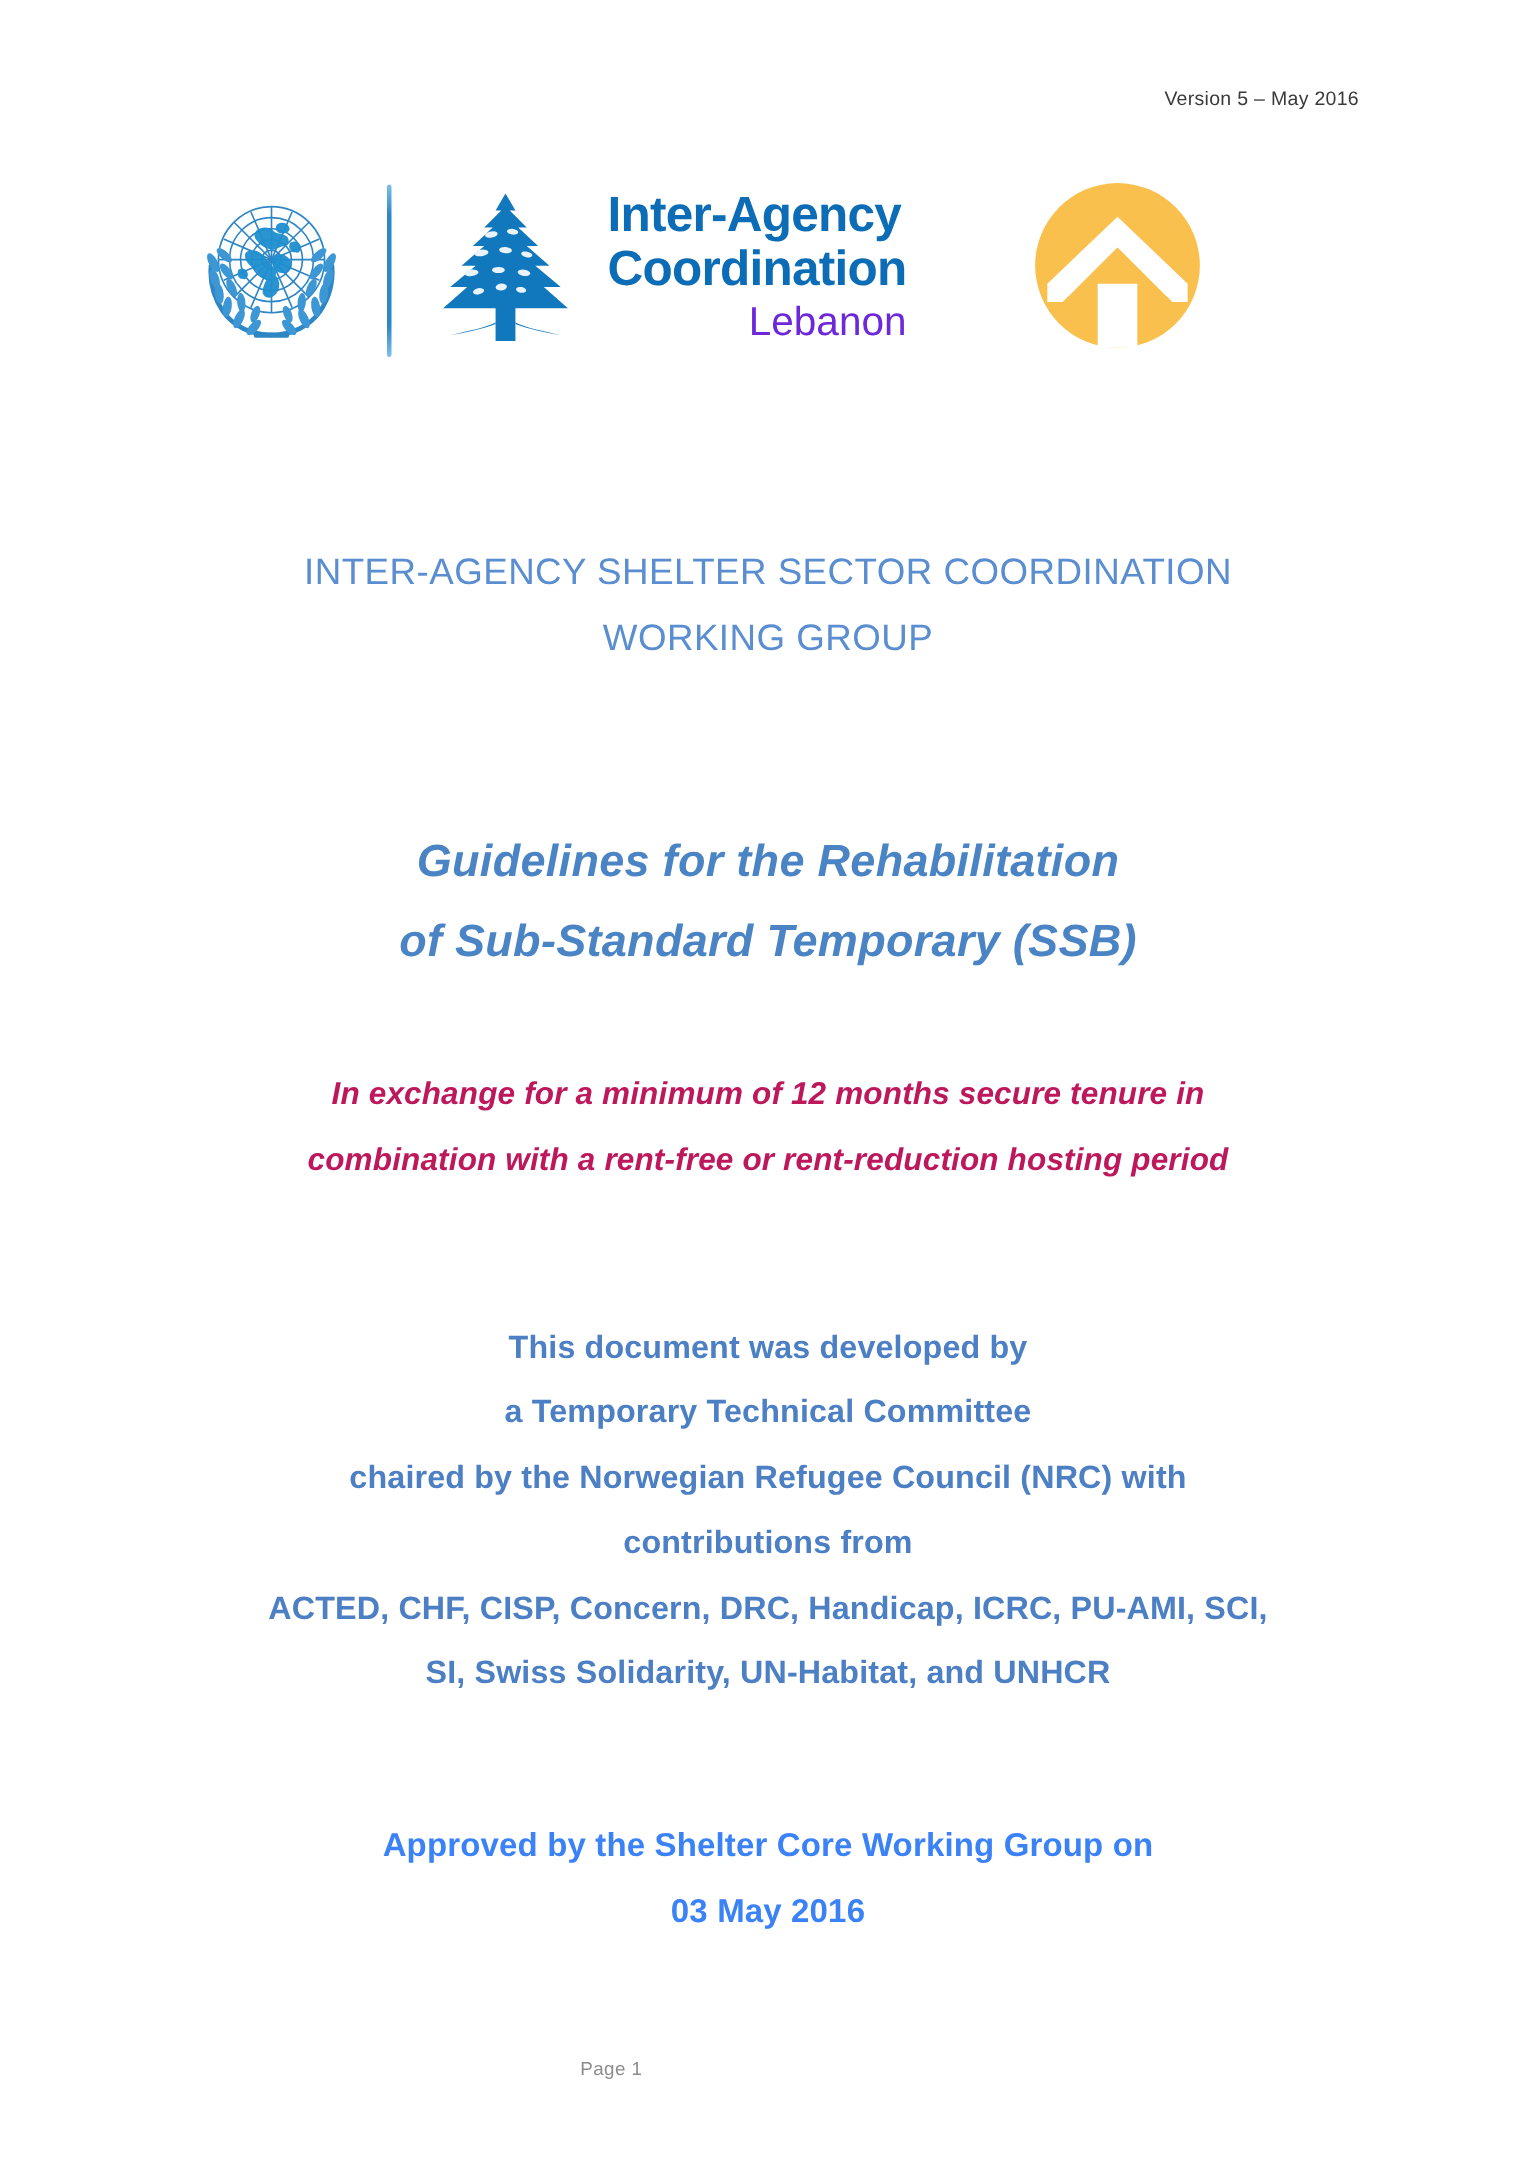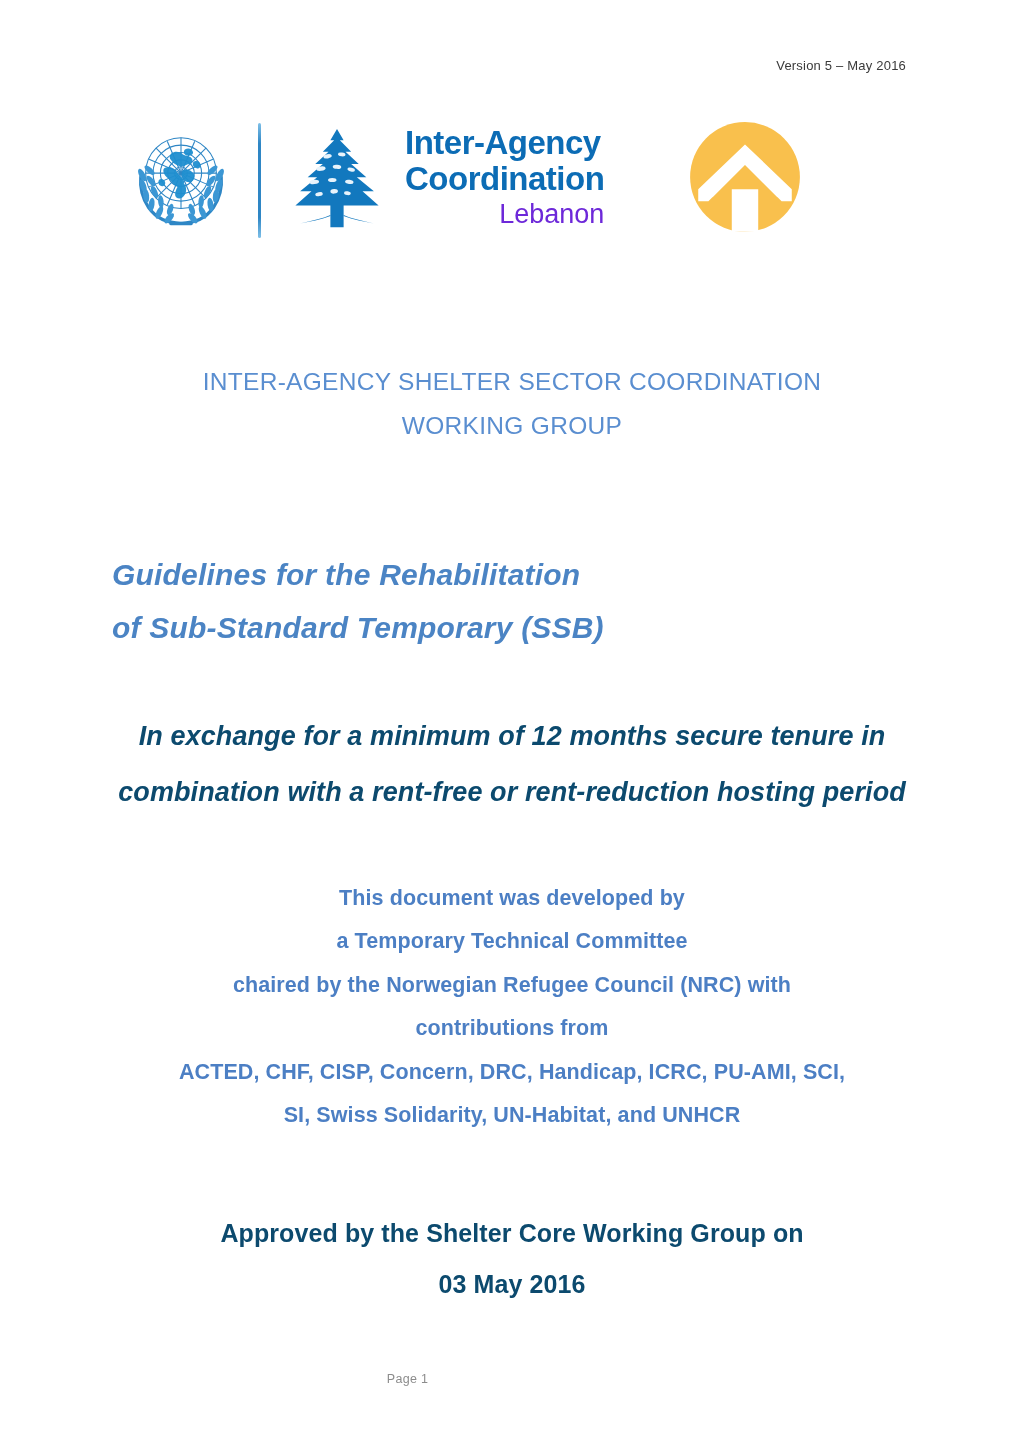--- a/index.html
+++ b/index.html
@@ -119,38 +119,38 @@
     letter-spacing: 0.3px;
     line-height: 1.78;
   }
   .section-heading .hl { display: block; white-space: nowrap; }
 
   .doc-title {
     position: absolute;
     left: 112px;
     width: 800px;
     top: 548px;
-    text-align: left;
+    text-align: center;
     color: #4B84C4;
     font-size: 30px;
     font-weight: bold;
     font-style: italic;
     line-height: 1.78;
     letter-spacing: 0.2px;
   }
   .doc-title .tl { display: block; white-space: nowrap; }
 
   .doc-subtitle {
     position: absolute;
     left: 92px;
     width: 840px;
     top: 708px;
     text-align: center;
-    color: #0c4a6e;
-    font-size: 27px;
+    color: #be185d;
+    font-size: 21px;
     font-weight: bold;
     font-style: italic;
     line-height: 2.08;
     letter-spacing: 0.1px;
   }
   .doc-subtitle .sl { display: block; white-space: nowrap; }
 
   .credits {
     position: absolute;
     left: 72px;
@@ -164,22 +164,22 @@
     letter-spacing: 0.1px;
   }
   .credits .cl { display: block; white-space: nowrap; }
 
   .approval {
     position: absolute;
     left: 112px;
     width: 800px;
     top: 1208px;
     text-align: center;
-    color: #0c4a6e;
-    font-size: 25px;
+    color: #3b82f6;
+    font-size: 22px;
     font-weight: bold;
     line-height: 2.02;
     letter-spacing: 0.1px;
   }
   .approval .al { display: block; white-space: nowrap; }
 
   .page-footer {
     position: absolute;
     left: 0;
     width: 815px;

